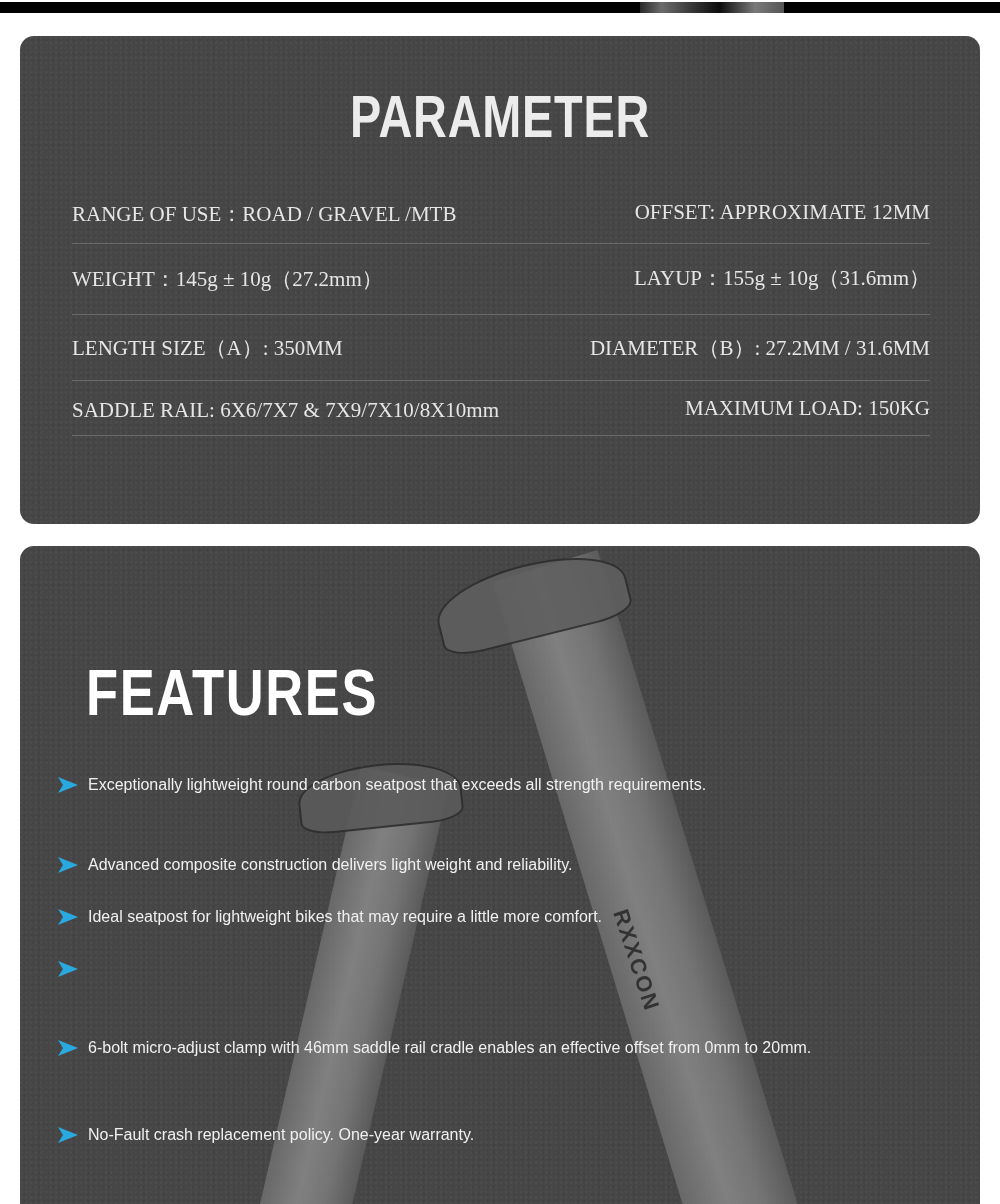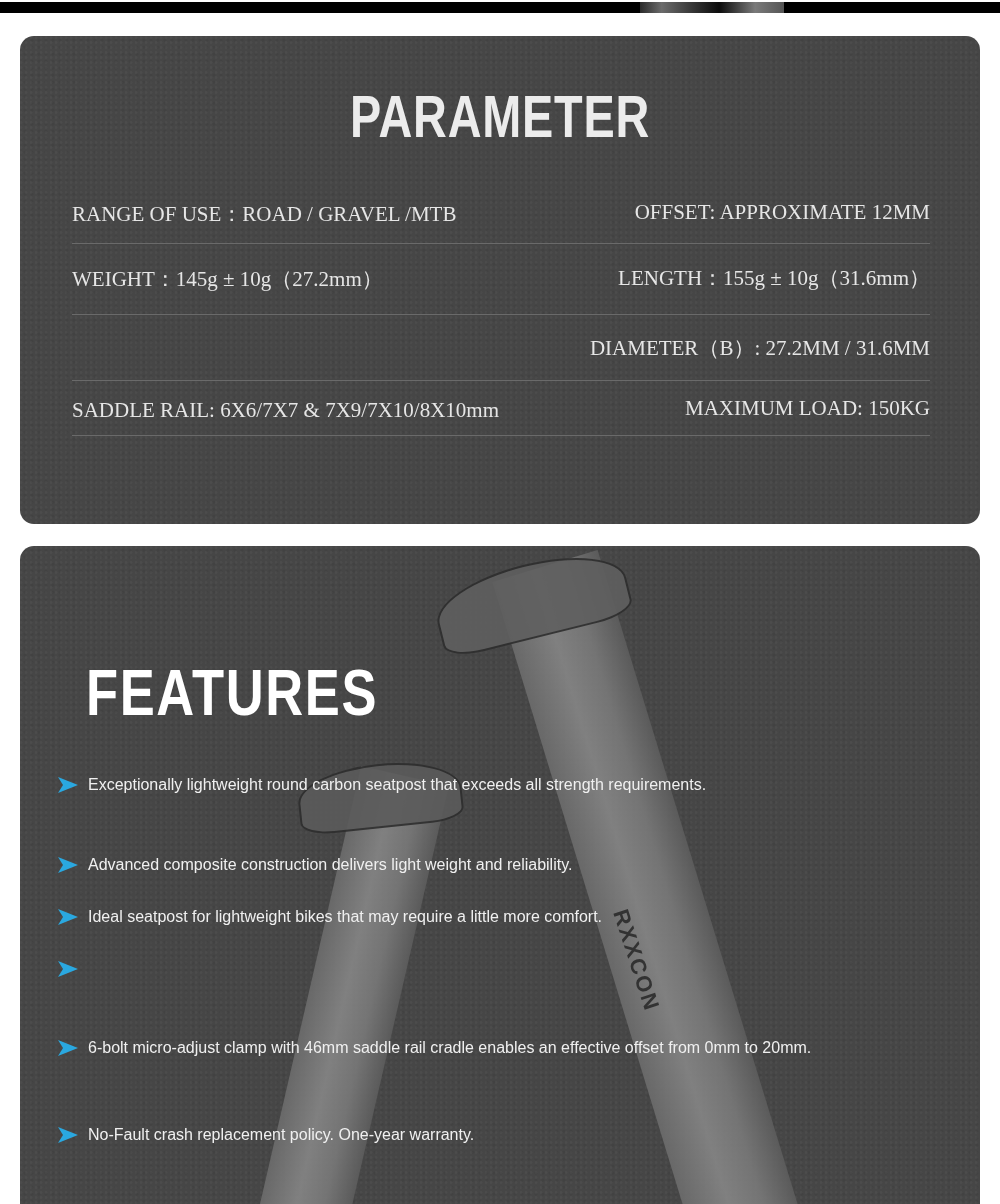--- a/index.html
+++ b/index.html
@@ -85,23 +85,24 @@
 
 <section class="panel param">
   <div class="title">PARAMETER</div>
   <div class="rows">
     <div class="row" style="height:47px;">
       <span class="l" style="top:4px;">RANGE OF USE：ROAD / GRAVEL /MTB</span>
       <span class="r" style="top:4px;">OFFSET: APPROXIMATE 12MM</span>
     </div>
     <div class="row" style="height:70px;">
       <span class="l" style="top:21px;">WEIGHT：145g ± 10g（27.2mm）</span>
-      <span class="r" style="top:20px;">LENGTH：155g ± 10g（31.6mm）</span>
+      <span class="r" style="top:20px;">LAYUP：155g ± 10g（31.6mm）</span>
     </div>
     <div class="row" style="height:65px;">
+      <span class="l" style="top:19px;">LENGTH SIZE（A）: 350MM</span>
       <span class="r" style="top:19px;">DIAMETER（B）: 27.2MM / 31.6MM</span>
     </div>
     <div class="row" style="height:54px;">
       <span class="l" style="top:17px;">SADDLE RAIL: 6X6/7X7 &amp; 7X9/7X10/8X10mm</span>
       <span class="r" style="top:15px;text-align:center;">MAXIMUM LOAD: 150KG</span>
     </div>
   </div>
 </section>
 
 <section class="panel features">

